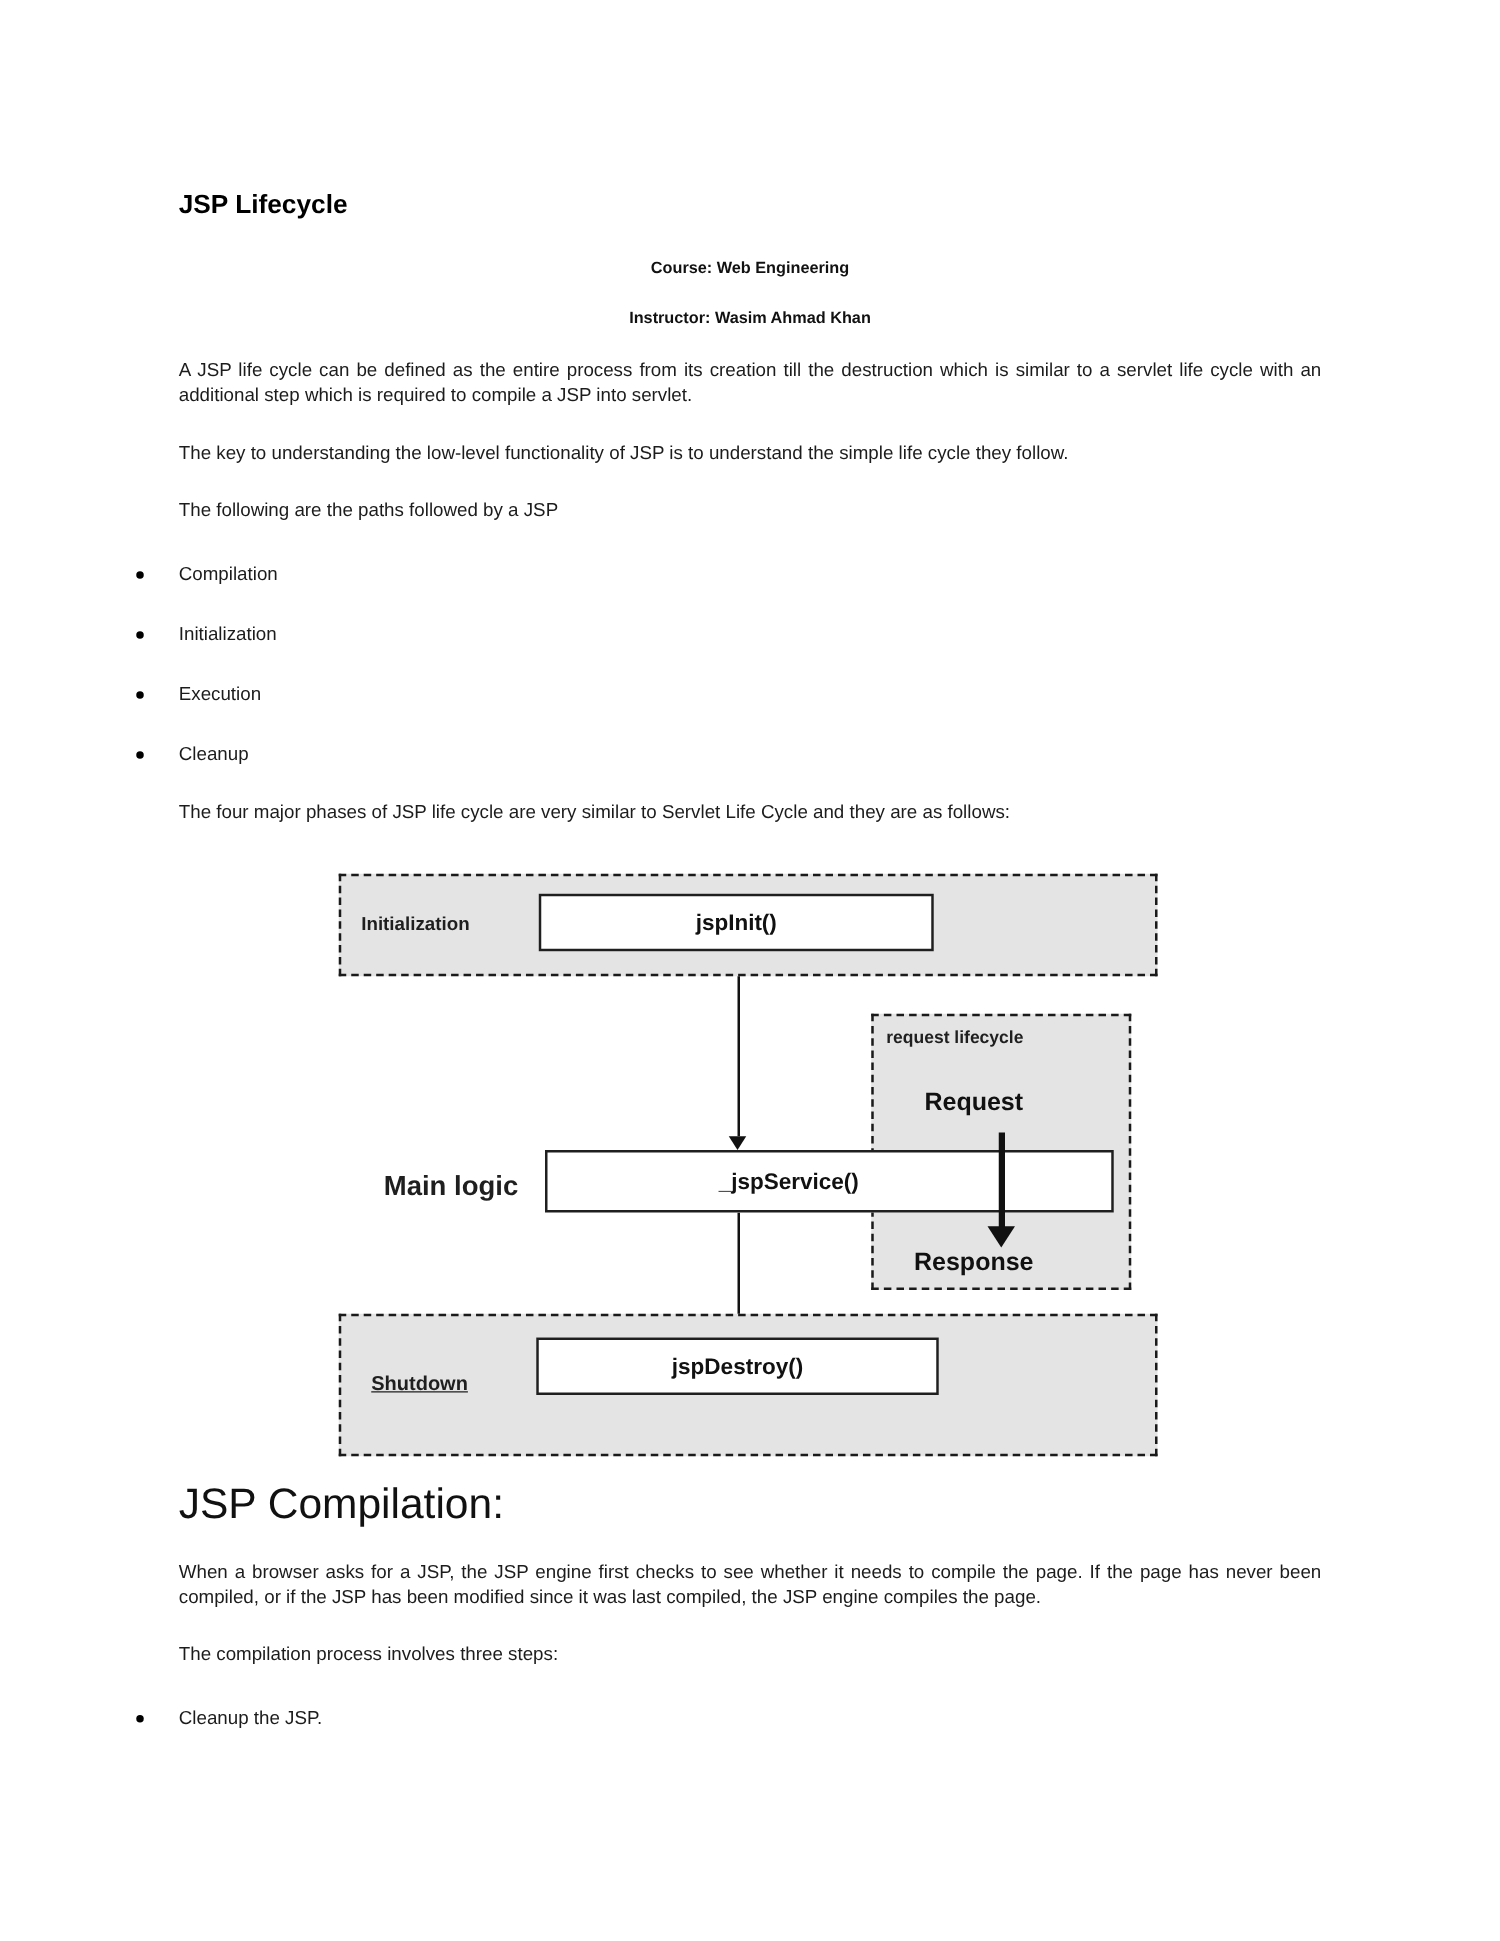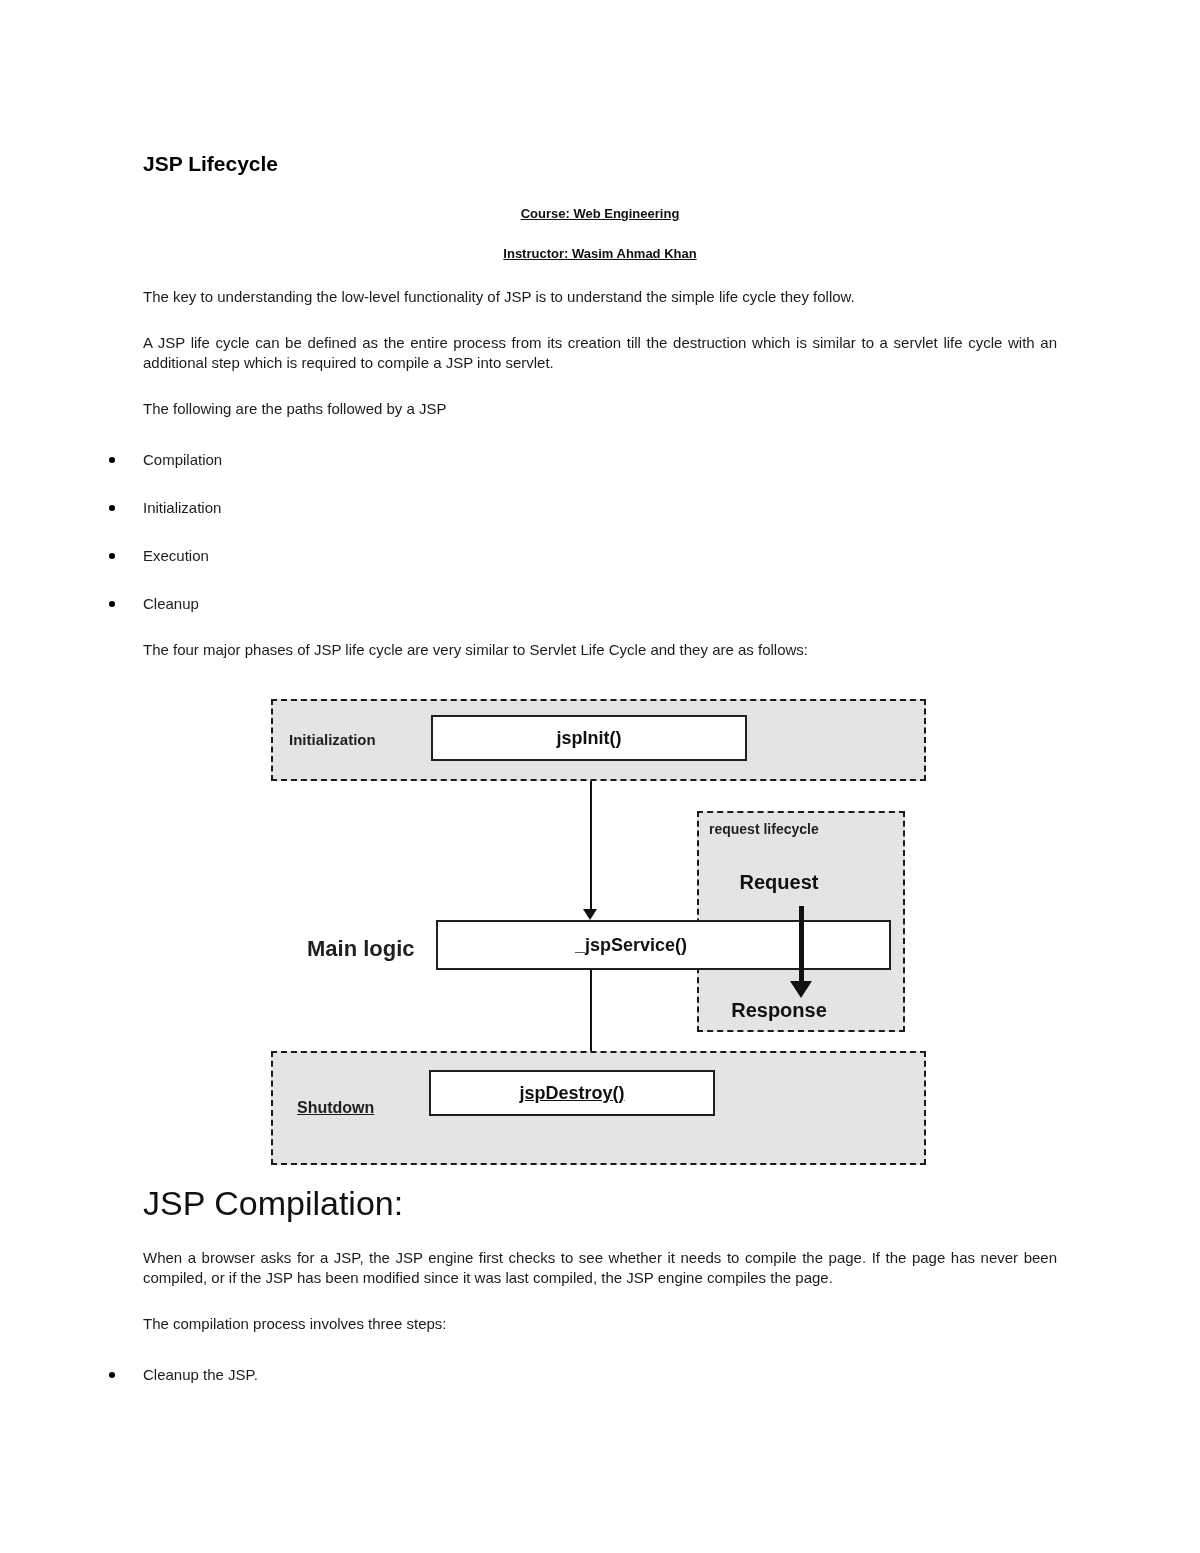--- a/index.html
+++ b/index.html
@@ -12,21 +12,21 @@
     overflow: hidden;
   }
   .page { padding: 152px 143px 0 143px; }
 
   .doc-title {
     margin: 0; font-size: 21px; line-height: 24px;
     font-weight: bold; text-align: left; color: #000;
   }
   .subtitle {
     margin: 16px; font-size: 13px; line-height: 15px;
-    font-weight: bold; text-align: center; color: #111; text-decoration: underline;
+    font-weight: bold; text-align: center; color: #111;
   }
   .sub-course { margin-top: 30px; }
   .sub-instructor { margin-top: 25px; }
 
   p.body { margin: 26px 0 0 0; font-size: 15px; line-height: 20px; color: #1c1c1c; }
   p.just { text-align: justify; }
 
   ul.bullets { margin: 31px 0 0 0; padding: 0; list-style: none; }
   ul.bullets li {
     position: relative; font-size: 15px; line-height: 20px;
@@ -63,21 +63,21 @@
   }
 
   .white-box {
     position: absolute; background: #ffffff;
     border: 2px solid #1f1f1f;
     font-weight: bold; font-size: 18px; color: #111;
     text-align: center;
   }
   .box-jspinit    { left: 158px; top: 14px;  width: 316px; height: 46px; line-height: 42px; }
   .box-service    { left: 165px; top: 221px; width: 455px; height: 50px; line-height: 46px; z-index: 2; padding-right: 65px; }
-  .box-jspdestroy { left: 156px; top: 17px;  width: 286px; height: 46px; line-height: 42px; text-decoration: underline; }
+  .box-jspdestroy { left: 156px; top: 17px;  width: 322px; height: 46px; line-height: 42px; }
 
   .req-text, .resp-text {
     position: absolute; left: 404px; width: 208px;
     text-align: center; font-weight: bold; font-size: 20px;
     color: #111; z-index: 3;
   }
   .req-text  { top: 172px; }
   .resp-text { top: 300px; }
 
   .vline { position: absolute; width: 2px; background: #111; }
@@ -107,22 +107,22 @@
 </style>
 </head>
 <body>
 
 <div class="page">
 
   <h1 class="doc-title">JSP Lifecycle</h1>
   <p class="subtitle sub-course">Course: Web Engineering</p>
   <p class="subtitle sub-instructor">Instructor: Wasim Ahmad Khan</p>
 
+  <p class="body just">A JSP life cycle can be defined as the entire process from its creation till the destruction which is similar to a servlet life cycle with an additional step which is required to compile a JSP into servlet.</p>
   <p class="body">The key to understanding the low-level functionality of JSP is to understand the simple life cycle they follow.</p>
-  <p class="body just">A JSP life cycle can be defined as the entire process from its creation till the destruction which is similar to a servlet life cycle with an additional step which is required to compile a JSP into servlet.</p>
   <p class="body">The following are the paths followed by a JSP</p>
 
   <ul class="bullets">
     <li><span class="dot"></span><span>Compilation</span></li>
     <li><span class="dot"></span><span>Initialization</span></li>
     <li><span class="dot"></span><span>Execution</span></li>
     <li><span class="dot"></span><span>Cleanup</span></li>
   </ul>
 
   <p class="body">The four major phases of JSP life cycle are very similar to Servlet Life Cycle and they are as follows:</p>

